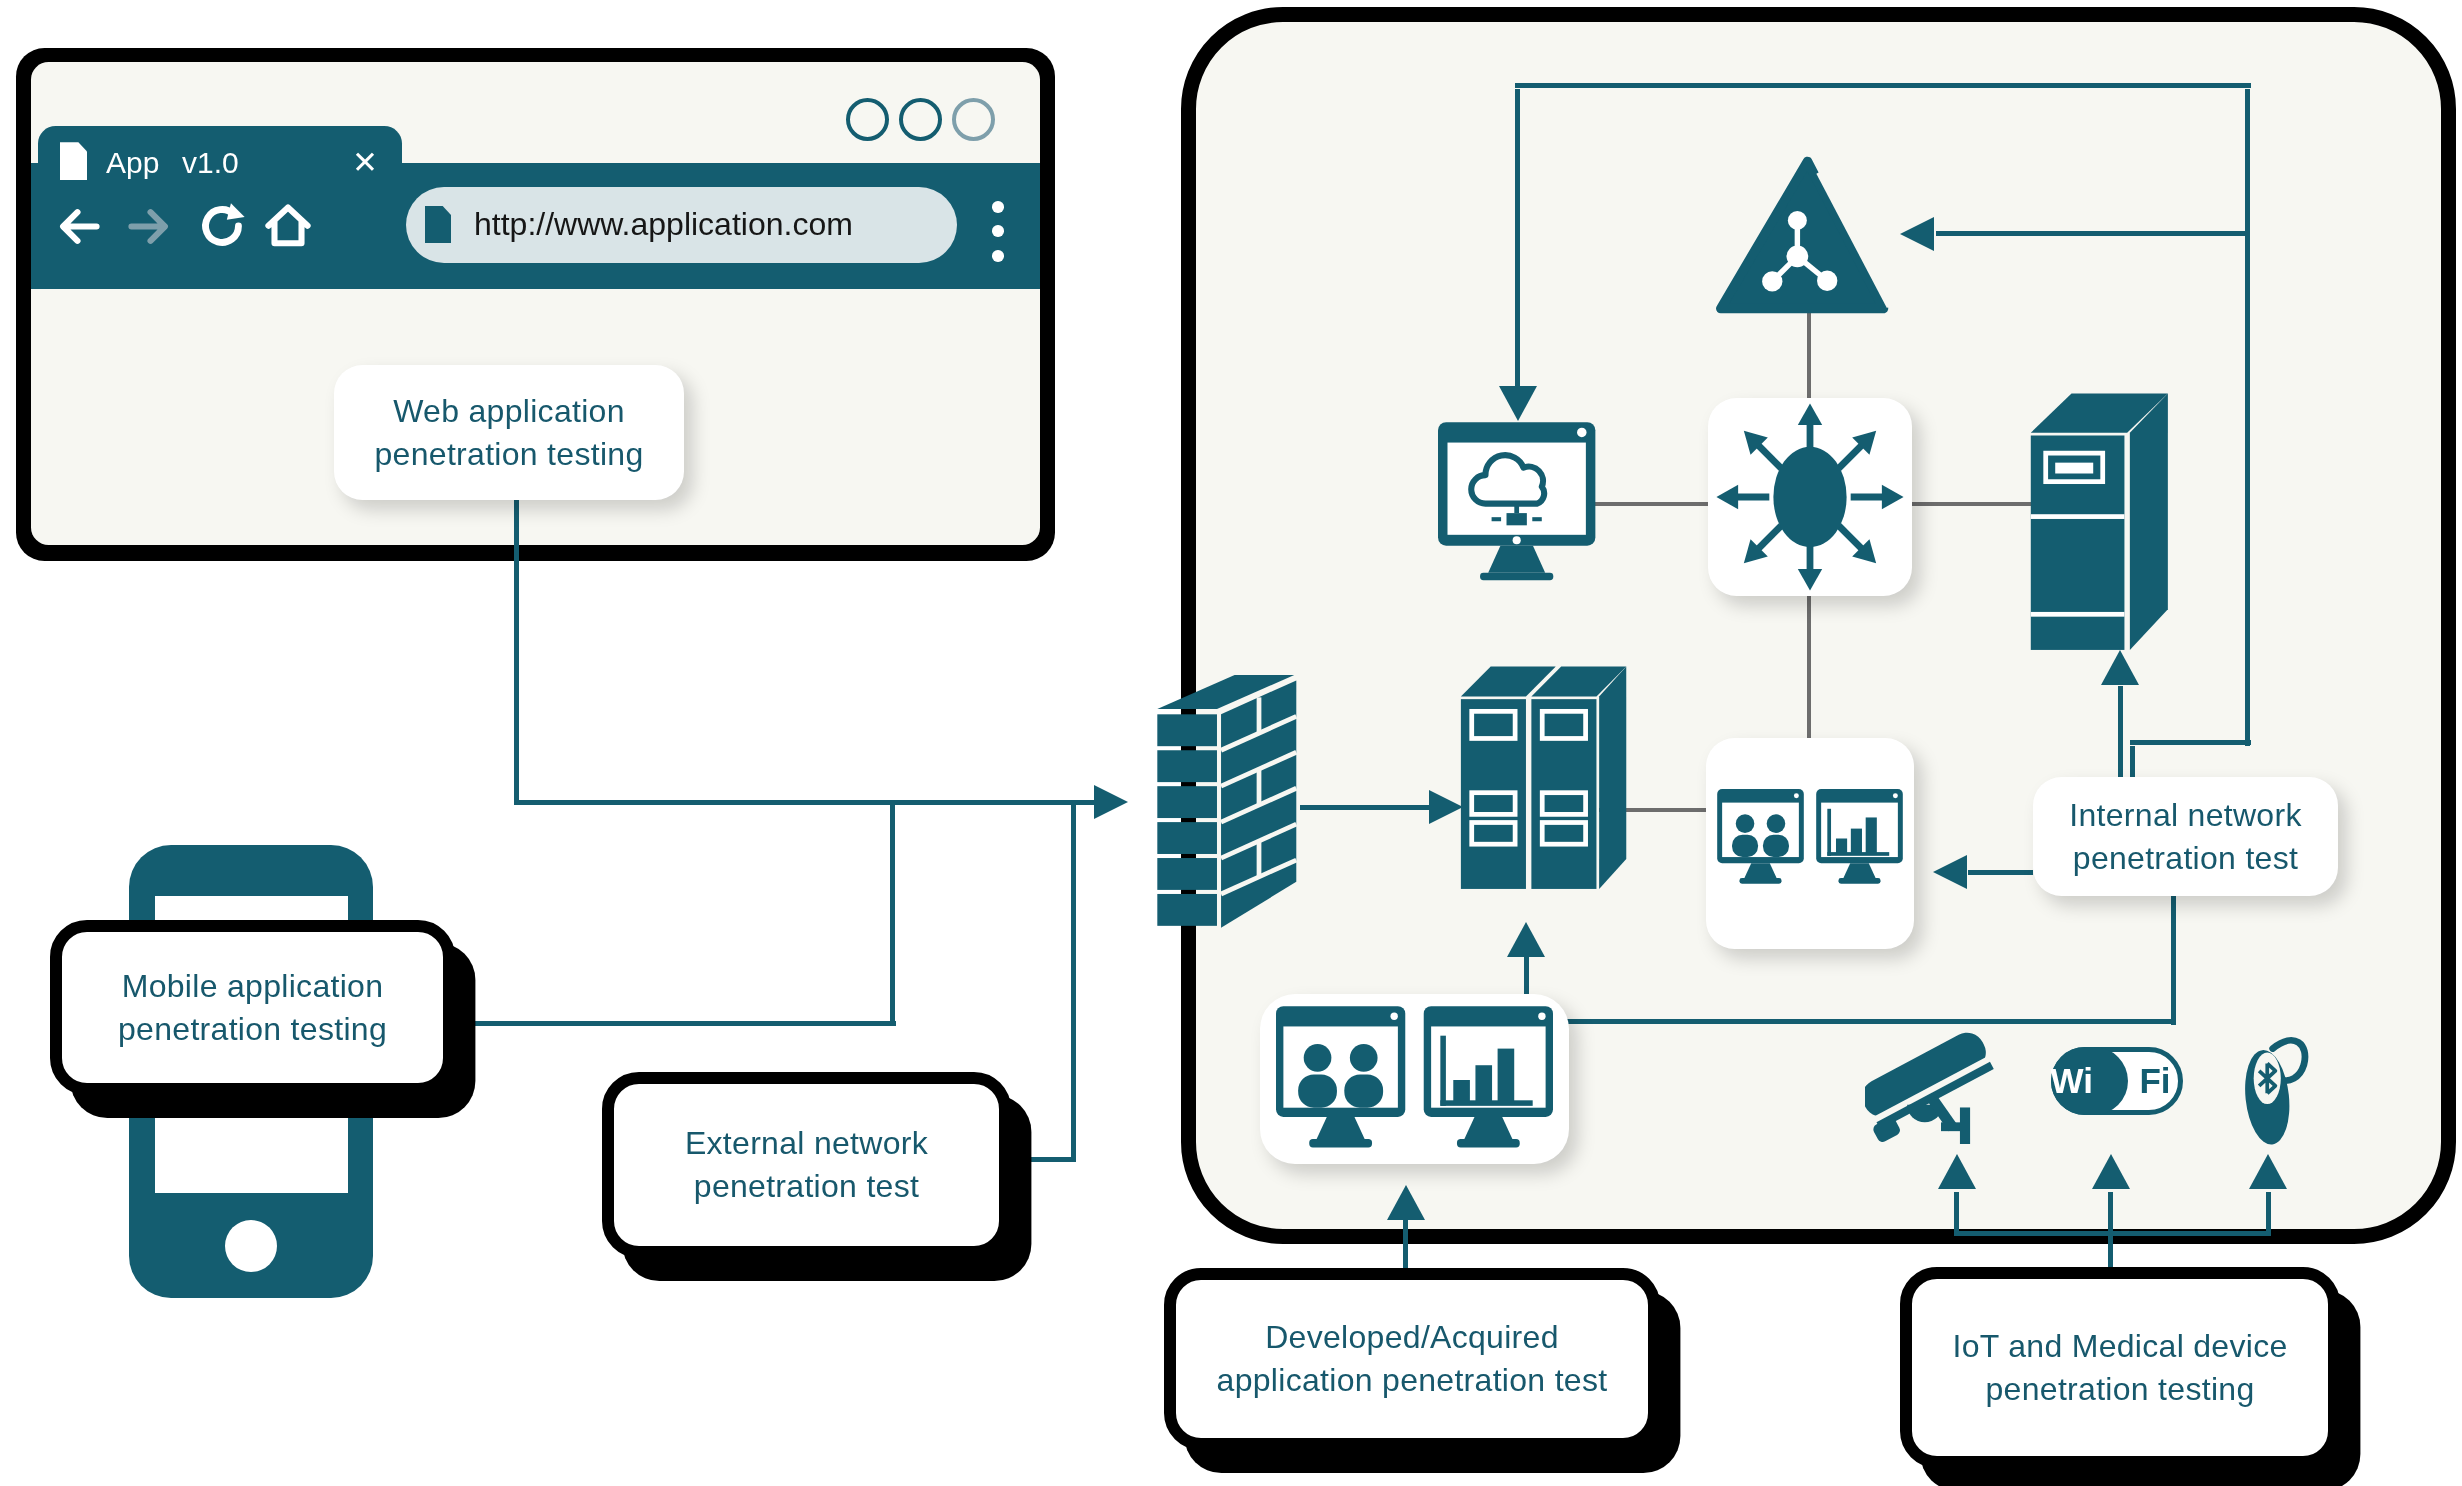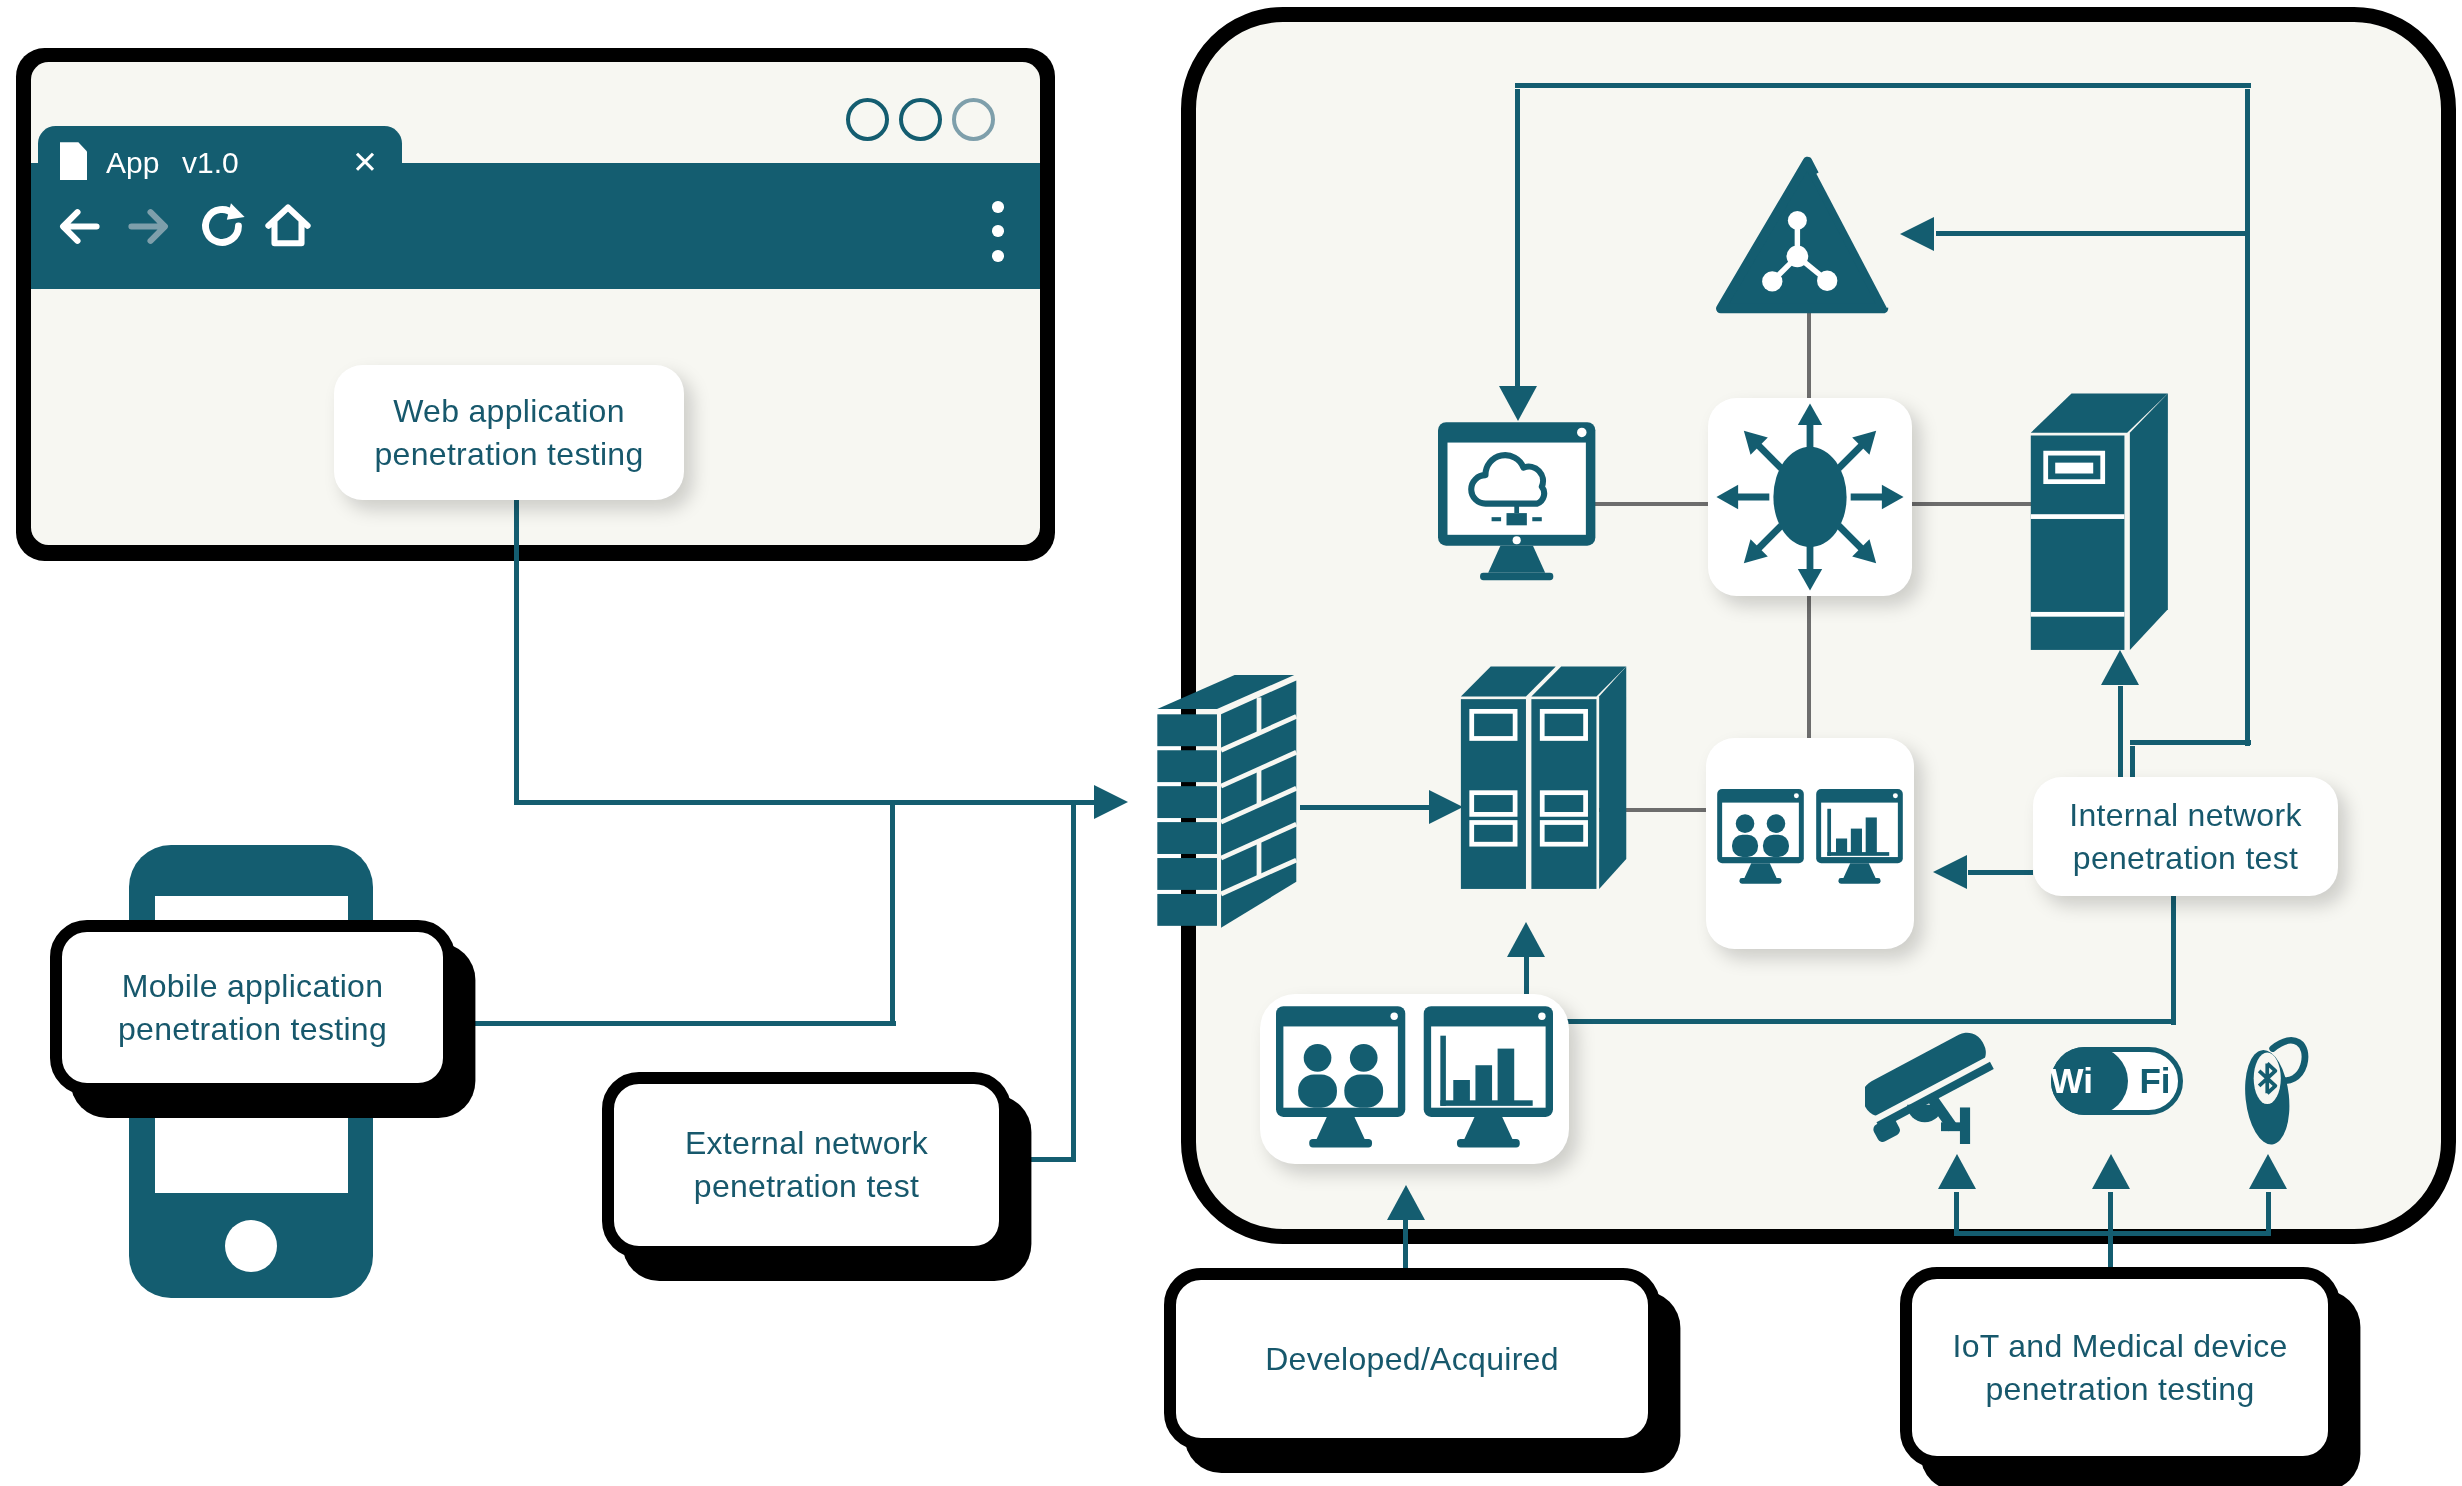--- a/index.html
+++ b/index.html
@@ -58,20 +58,24 @@
     <path d="M8,33 H54 M36,12 L57,33 L36,54" stroke="#7e9fab" stroke-width="9" fill="none" stroke-linecap="round" stroke-linejoin="round"></path>
   </svg>
   <svg class="icon-svg" style="left:198px;top:202px;z-index:3;" width="48" height="48" viewBox="0 0 70 70">
     <path d="M59,35 a24,24 0 1 1 -7,-17" stroke="#fff" stroke-width="10" fill="none" stroke-linecap="round"></path>
     <polygon points="48,2 68,22 42,26" fill="#fff"></polygon>
   </svg>
   <svg class="icon-svg" style="left:263px;top:200px;z-index:3;" width="50" height="50" viewBox="0 0 74 74">
     <path d="M8,38 L37,11 L66,38 M17,31 V64 H57 V31" stroke="#fff" stroke-width="9" fill="none" stroke-linejoin="round" stroke-linecap="round"></path>
   </svg>
 
+  <div class="abs" style="left:406px;top:187px;width:551px;height:76px;background:var(--pill);border-radius:38px;z-index:3;">
+    <span class="abs" style="left:19px;top:19px;width:26px;height:37px;background:var(--teal);clip-path:polygon(0 0,68% 0,100% 24%,100% 100%,0 100%);"></span>
+    <span class="abs" style="left:68px;top:19px;color:#161616;font-size:32px;white-space:nowrap;">http://www.application.com</span>
+  </div>
 
   <div class="abs" style="left:992px;top:201px;width:13.6px;height:64px;z-index:3;">
     <span class="abs" style="left:0;top:0;width:11.5px;height:11.5px;border-radius:50%;background:#fff;"></span>
     <span class="abs" style="left:0;top:24.4px;width:11.5px;height:11.5px;border-radius:50%;background:#fff;"></span>
     <span class="abs" style="left:0;top:49px;width:11.5px;height:11.5px;border-radius:50%;background:#fff;"></span>
   </div>
 
   <div class="card" style="left:334px;top:365px;width:350px;height:135px;display:flex;align-items:center;justify-content:center;z-index:5;">
     <div class="lbl">
       <span>Web application</span>
@@ -340,20 +344,21 @@
   <div class="tl" style="left:2108px;top:1192px;width:5.4px;height:89px;"></div>
   <div class="ah ah-u" style="left:2092px;top:1154px;"></div>
   <div class="tl" style="left:2266px;top:1192px;width:5.4px;height:42px;"></div>
   <div class="ah ah-u" style="left:2249px;top:1154px;"></div>
   <div class="tl" style="left:1403px;top:1220px;width:5.4px;height:62px;"></div>
   <div class="ah ah-u" style="left:1387px;top:1185px;"></div>
 
   <div class="sticker" style="left:1164px;top:1268px;width:496px;height:182px;">
     <div class="lbl">
       <span>Developed/Acquired</span>
+      <span>application penetration test</span>
     </div>
   </div>
   <div class="sticker" style="left:1900px;top:1267px;width:440px;height:201px;">
     <div class="lbl">
       <span>IoT and Medical device</span>
       <span>penetration testing</span>
     </div>
   </div>
 
 </div>

